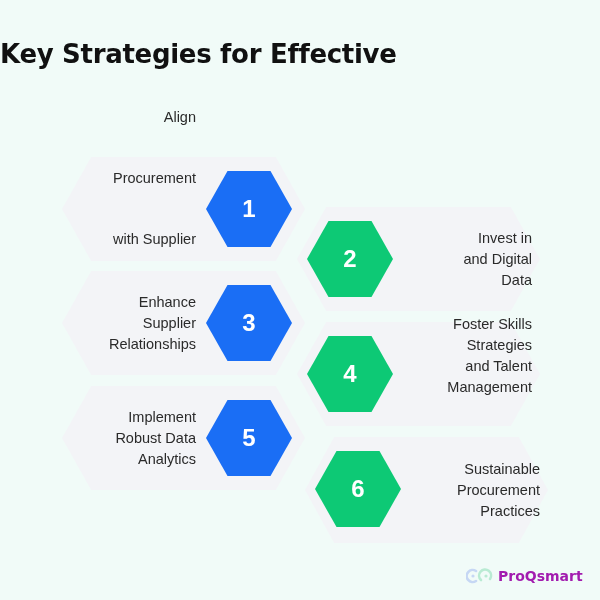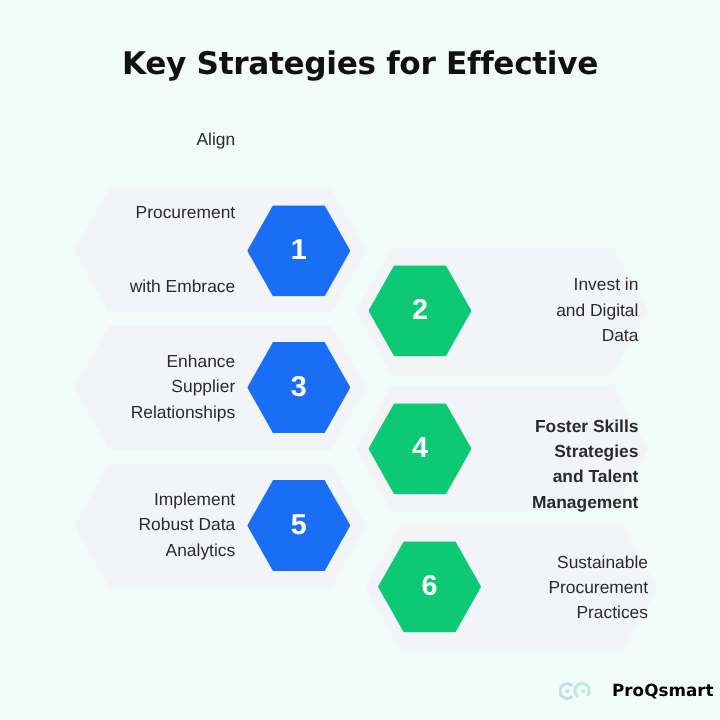--- a/index.html
+++ b/index.html
@@ -4,21 +4,20 @@
 <style>
   html, body { margin: 0; padding: 0; }
   body {
     width: 600px; height: 600px; overflow: hidden;
     background: #F1FBF8;
     position: relative;
     font-family: "Liberation Sans", "DejaVu Sans", sans-serif;
   }
   .title {
     position: absolute; left: 0; top: 36px; width: 600px;
-    text-align: center;
     font-family: "DejaVu Sans", sans-serif;
     font-weight: bold;
     font-size: 26px; line-height: 36px;
     color: #111111;
     letter-spacing: -0.3px;
   }
   .card {
     position: absolute;
     width: 243px; height: 104px;
     background: #F3F4F7;
@@ -42,39 +41,39 @@
     font-family: "Liberation Sans", sans-serif;
     font-size: 14.5px; line-height: 21px;
     color: #2A2A2A;
     display: flex; flex-direction: column; justify-content: center;
   }
   .label.left { text-align: right; }
   .label.right { text-align: right; }
   .label span { display: block; }
   .logo {
     position: absolute; left: 466px; top: 568px;
-    display: flex; align-items: flex-start; gap: 16px;
-    color: #000000;
+    display: flex; align-items: flex-start; gap: 4px;
+    color: #a21caf;
     font-family: "DejaVu Sans", sans-serif;
     font-weight: bold; font-size: 14px;
   }
   .logo svg { display: block; }
 </style>
 </head>
 <body>
 
 <div class="title">
   <div>Key Strategies for Effective</div>
 </div>
 
 <div class="card" style="left:62px; top:157px;"></div>
 <div class="label left" style="left:80px; top:157px; width:116px; height:104px;gap:40px;">
   <span>Align</span>
   <span>Procurement</span>
-  <span>with Embrace</span>
+  <span>with Supplier</span>
   <span>Strategy</span>
 </div>
 <div class="hex blue" style="left:206px; top:171px;">
   <span>1</span>
 </div>
 
 <div class="card" style="left:297px; top:207px;"></div>
 <div class="hex green" style="left:307px; top:221px;">
   <span>2</span>
 </div>
@@ -91,21 +90,21 @@
   <span>Relationships</span>
 </div>
 <div class="hex blue" style="left:206px; top:285px;">
   <span>3</span>
 </div>
 
 <div class="card" style="left:297px; top:322px;"></div>
 <div class="hex green" style="left:307px; top:336px;">
   <span>4</span>
 </div>
-<div class="label right" style="left:402px; top:336px; width:130px; height:104px;font-weight:bold;">
+<div class="label right" style="left:402px; top:304px; width:130px; height:104px;">
   <span>Foster Skills</span>
   <span>Strategies</span>
   <span>and Talent</span>
   <span>Management</span>
 </div>
 
 <div class="card" style="left:62px; top:386px;"></div>
 <div class="label left" style="left:80px; top:386px; width:116px; height:104px;">
   <span>Implement</span>
   <span>Robust Data</span>

